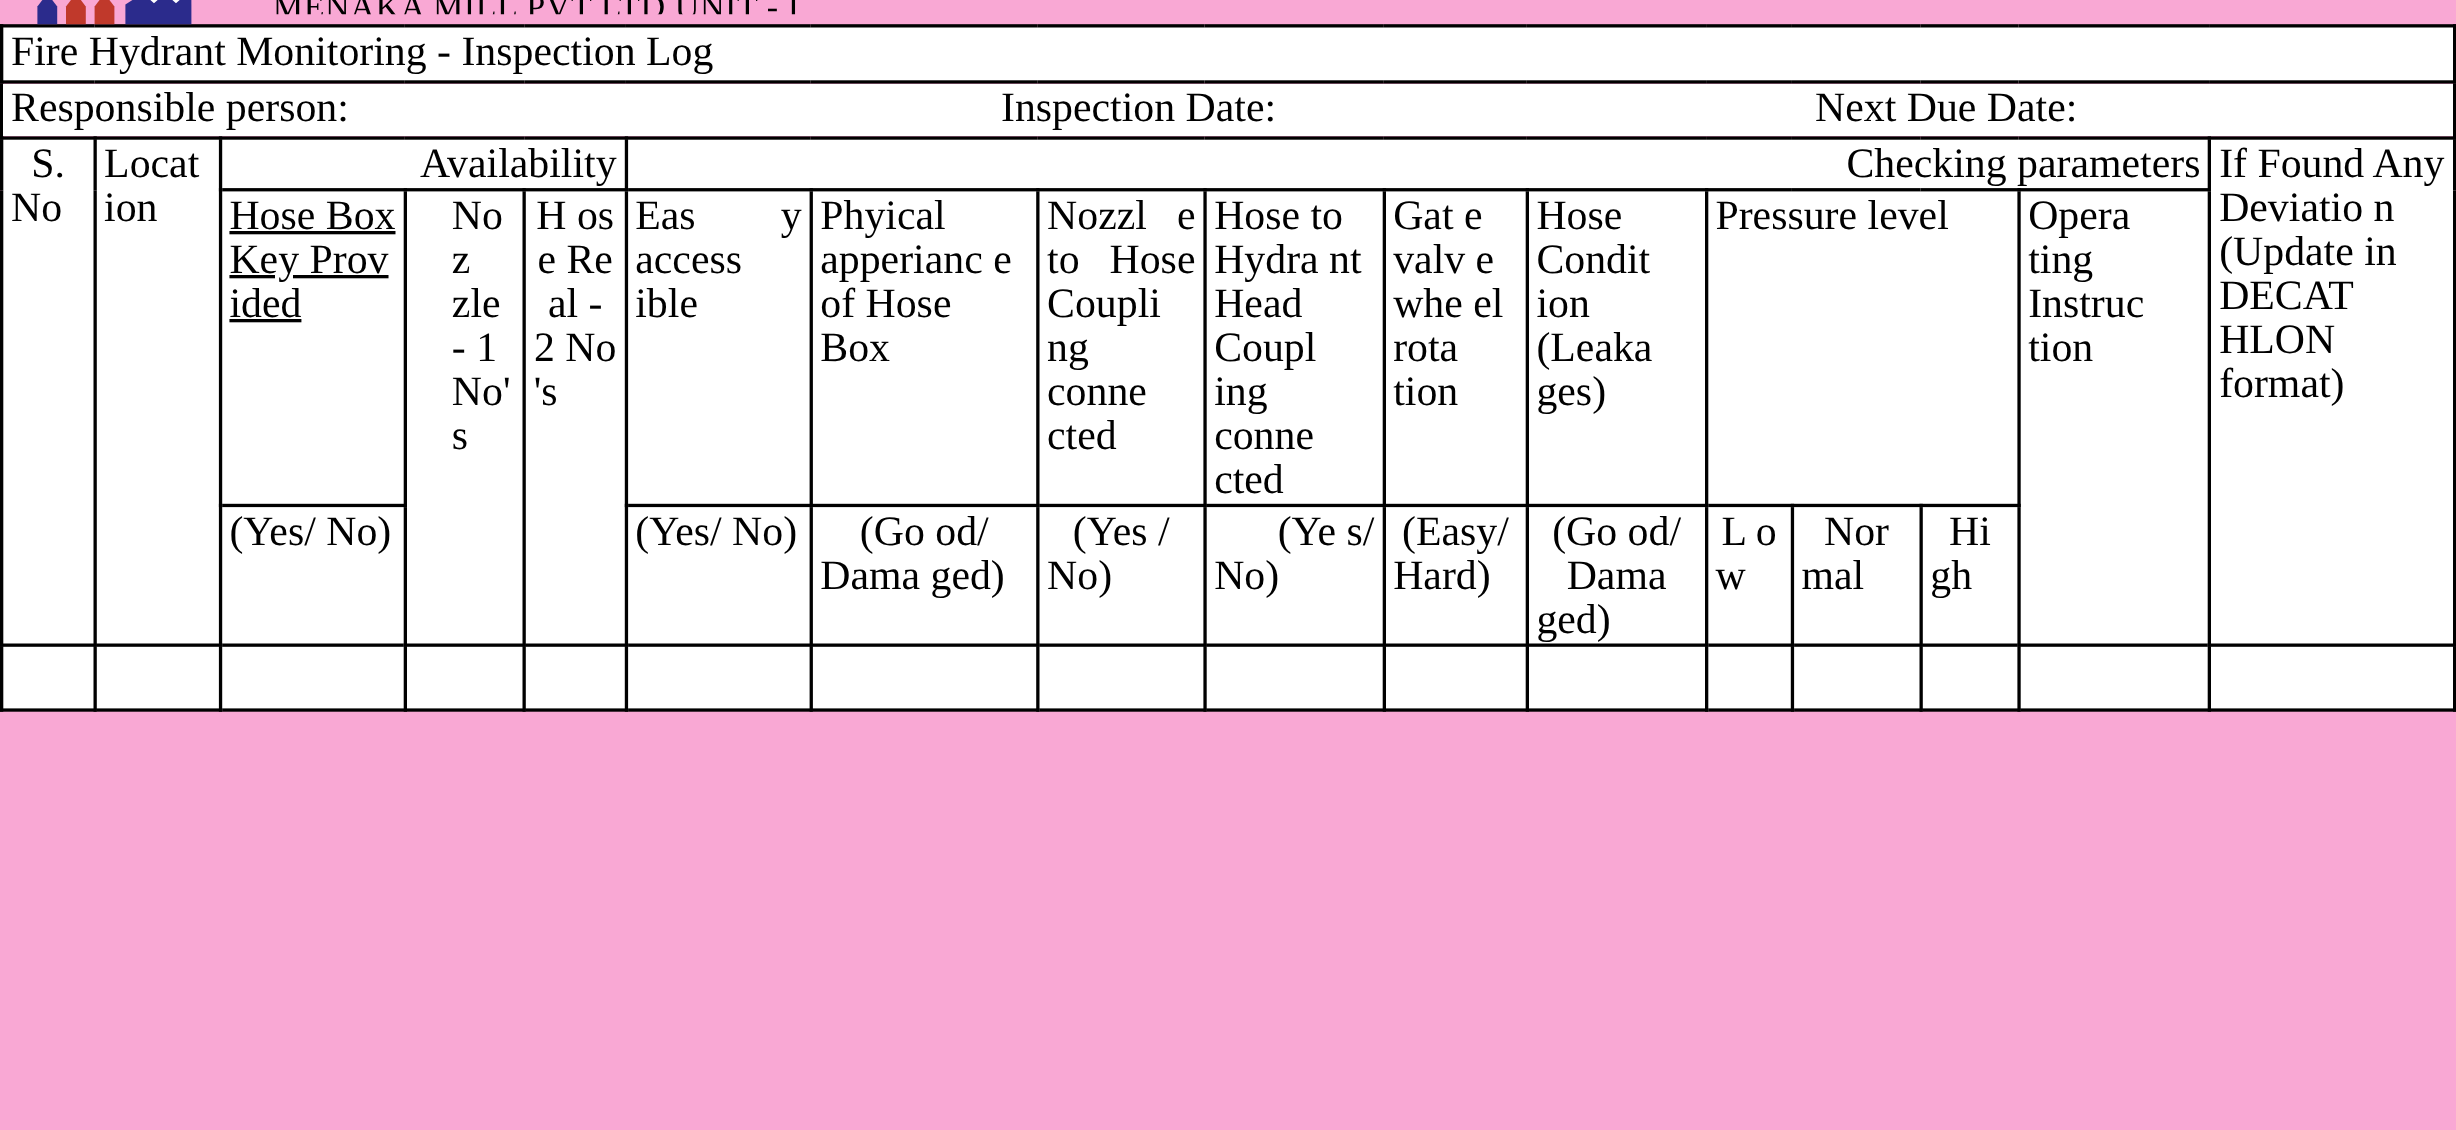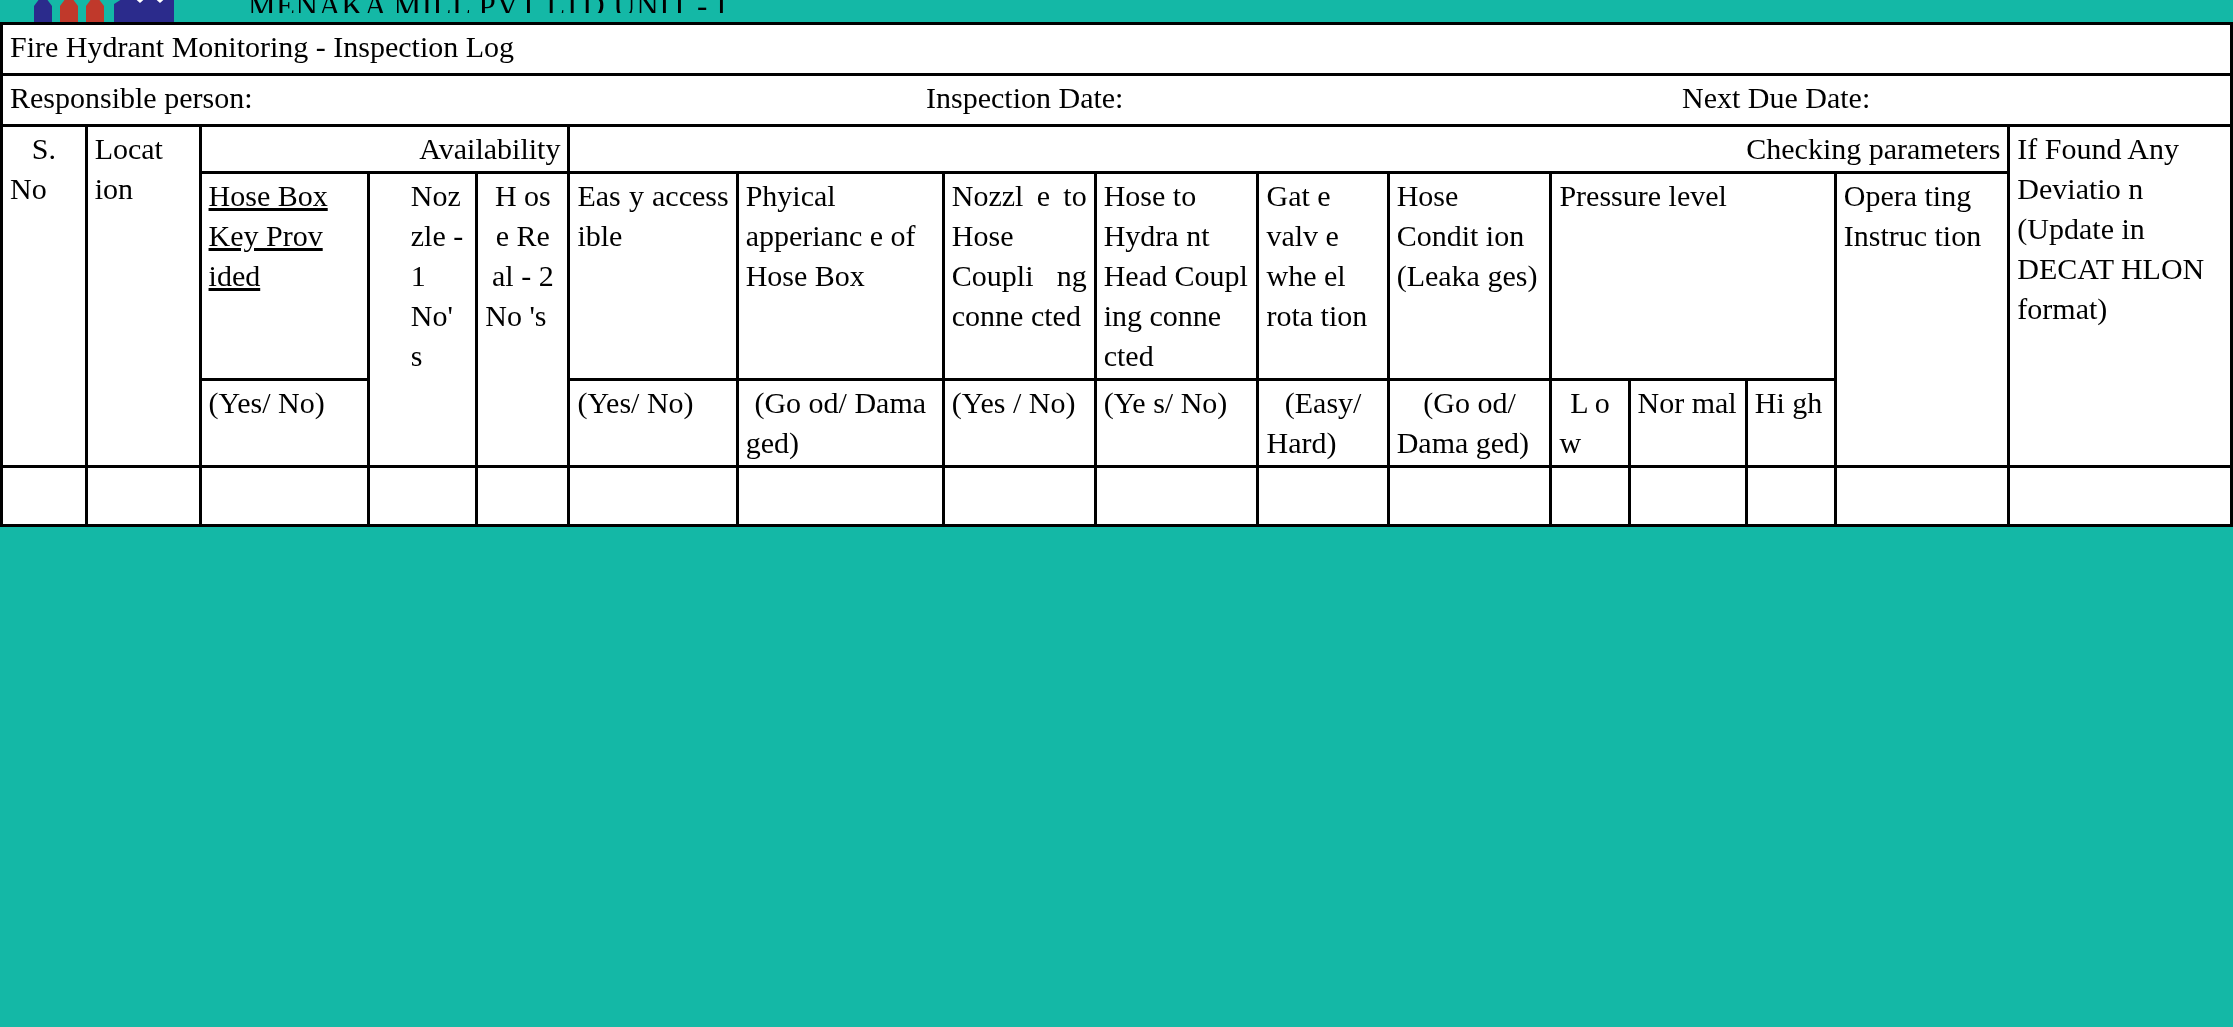--- a/index.html
+++ b/index.html
@@ -9,21 +9,21 @@
   }
   body {
     font-family: "Liberation Serif", "DejaVu Serif", serif;
     color: #000000;
   }
   #page {
     position: relative;
     width: 2233px;
     height: 1027px;
     overflow: hidden;
-    background: #14b8a6;
+    background: #f9a8d4;
   }
 
   
   .banner {
     position: relative;
     height: 22px;
     border: 0;
     display: flex;
     align-items: flex-end;
     overflow: hidden;
@@ -53,21 +53,21 @@
   
   table.log {
     border-collapse: collapse;
     table-layout: fixed;
     width: 2233px;
     border-top: 3px solid #000;
   }
   table.log td {
     border: 3px solid #000000;
     padding: 2px 7px;
-    font-size: 30px;
+    font-size: 38px;
     line-height: 40px;
     vertical-align: top;
     word-wrap: break-word;
     overflow-wrap: break-word;
     hyphens: none;
     background: #ffffff;
   }
   td.title-cell {
     font-size: 32px;
     line-height: 44px;
@@ -81,21 +81,20 @@
     line-height: 44px;
     height: 44px;
     vertical-align: middle;
     padding-left: 10px;
     position: relative;
   }
   .meta-row-inner {
     display: flex;
     width: 100%;
     align-items: center;
-    gap: 16px;
   }
   .meta-a { flex: 0 0 900px; text-align: left; }
   .meta-b { flex: 0 0 740px; text-align: left; }
   .meta-c { flex: 1 1 auto; text-align: left; }
 
   .grp-cell {
     vertical-align: top;
     text-align: right;
     padding-left: 10px;
     margin-top: 48px;

